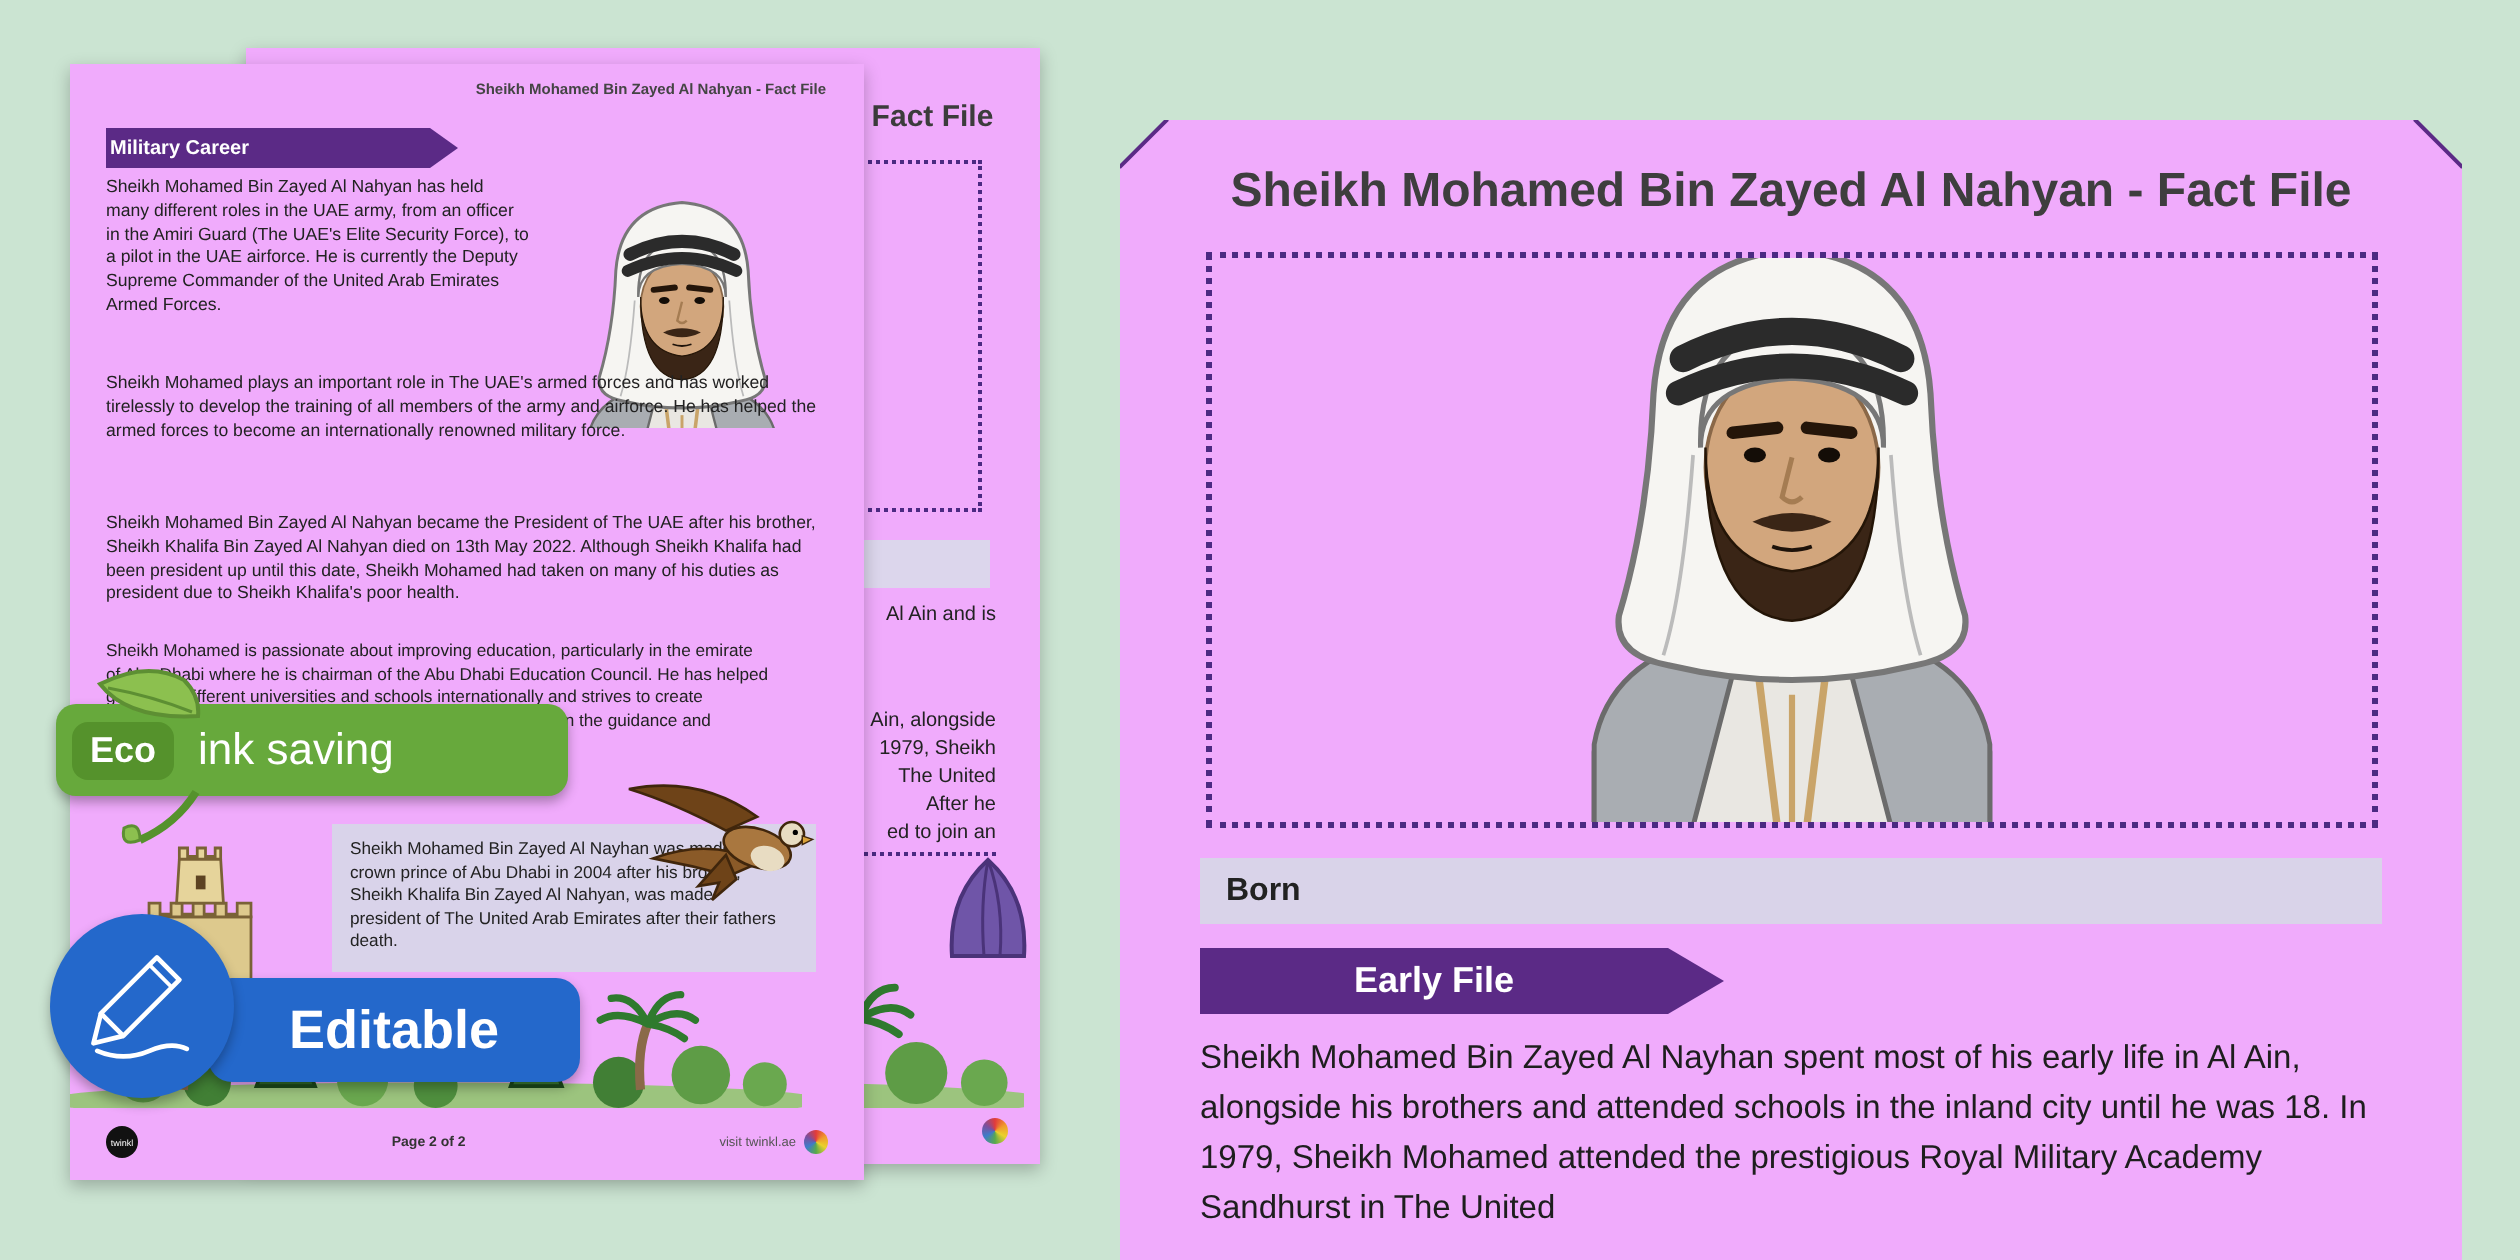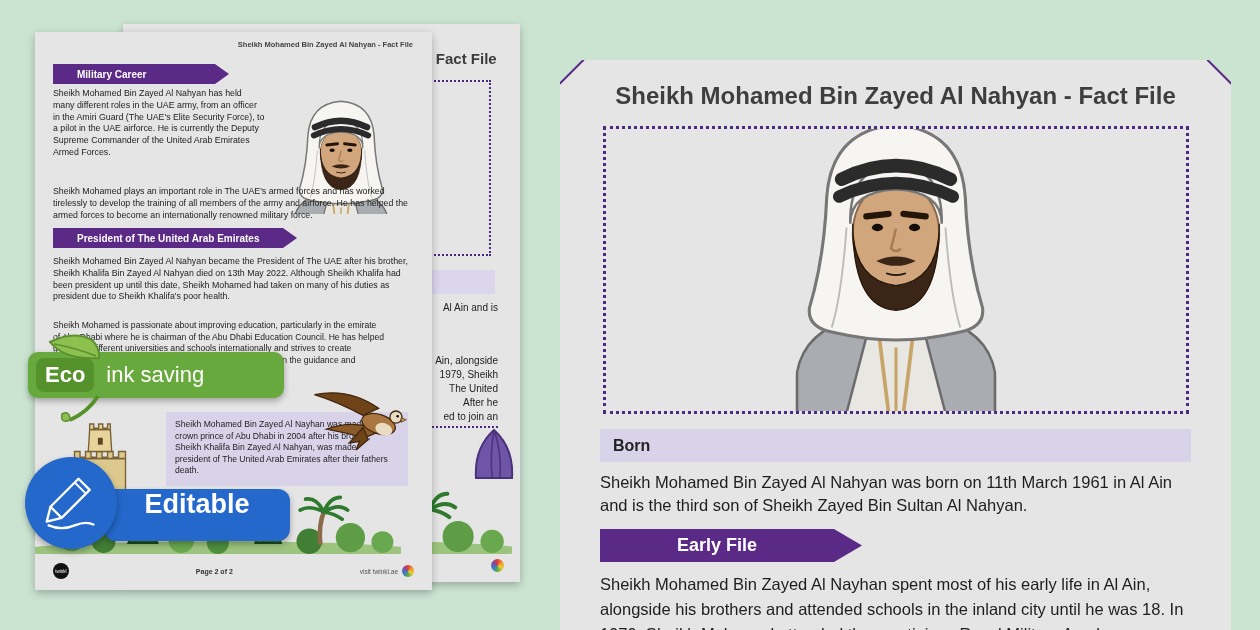--- a/index.html
+++ b/index.html
@@ -1,39 +1,39 @@
 <!DOCTYPE html>
 <html><head>
 <meta charset="utf-8">
 <title>Fact File Preview</title>
 <style>
   * { margin:0; padding:0; box-sizing:border-box; }
   body { font-family:"Liberation Sans", sans-serif; }
   .screen { position:relative; width:1260px; height:630px; overflow:hidden; background:#cbe4d2; }
 
-  .page { position:absolute; background:#e5e5e5; box-shadow:0 3px 8px rgba(0,0,0,.25); }
+  .page { position:absolute; background:#f0abfc; box-shadow:0 3px 8px rgba(0,0,0,.25); }
 
   
   .page-back { left:123px; top:24px; width:397px; height:558px; z-index:1; }
   .bp-title { position:absolute; top:26px; left:0; right:0; text-align:center; font-weight:bold; font-size:15px; color:#3c3c3c; white-space:nowrap; }
   .bp-dotted { position:absolute; left:24px; top:56px; width:344px; height:176px; border:2px dotted #4b2a82; }
   .bp-bornbar { position:absolute; left:24px; top:246px; width:348px; height:24px; background:#dcd6ec; display:flex; align-items:center; padding-left:8px; font-size:11px; font-weight:bold; color:#222; }
   .bp-born-frag { position:absolute; right:22px; top:278px; font-size:10px; color:#222;text-align:right; }
   .bp-frags { position:absolute; right:22px; top:330px; text-align:right; font-size:10px; line-height:14px; color:#222; }
   .bp-dotline { position:absolute; right:22px; top:402px; width:130px; border-top:2px dotted #4b2a82; }
   .bp-dome { position:absolute; right:4px; top:398px; width:44px; height:58px; }
   .bp-trees { position:absolute; left:0; right:0; bottom:28px; height:68px; }
   .bp-logo { position:absolute; right:16px; bottom:10px; width:13px; height:13px; border-radius:50%;
              background:conic-gradient(#e23b3b,#f09b2e,#ead12c,#58a94c,#3e7cc9,#7a4fa0,#e23b3b); }
 
   
   .page-front { left:35px; top:32px; width:397px; height:558px; z-index:2; }
   .fp-header { position:absolute; top:8px; right:19px; font-size:7.5px; font-weight:bold; color:#444; }
   .fp-body { position:absolute; left:18px; right:19px; top:32px; bottom:0; }
-  .ribbon { background:#5b2a86; color:#fff; font-weight:bold; display:flex; align-items:center; padding-left:24px;
+  .ribbon { background:#5b2a86; color:#fff; font-weight:bold; display:flex; align-items:center; padding-left:2px;
             clip-path:polygon(0 0, calc(100% - 14px) 0, 100% 50%, calc(100% - 14px) 100%, 0 100%);
             filter:drop-shadow(1px 1px 0 rgba(35,15,60,.75)); }
   .ribbon-sm { height:20px; font-size:10px; position:absolute; }
   .r-mil { left:0; top:0; width:176px; }
   .r-pres { left:0; top:164px; width:244px; }
   .fp-portrait { position:absolute; left:223px; top:30px; width:130px; height:120px; overflow:hidden; }
   .fp-p { position:absolute; font-size:8.8px; line-height:11.8px; color:#222; }
   .fp-p1 { left:0; top:24px; width:212px; }
   .fp-p2 { left:0; top:122px; width:358px; }
   .fp-p3 { left:0; top:192px; width:360px; }
@@ -62,28 +62,28 @@
   .pm-inner { padding:0 40px; }
   .pm-bornbar { margin-top:15px; height:33px; background:#d9d3e9; display:flex; align-items:center; padding-left:13px; font-size:16px; font-weight:bold; color:#222; }
   .pm-borntext { margin-top:9px; font-size:16.5px; line-height:23px; color:#1e1e1e; }
   .ribbon-lg { margin-top:12px; width:262px; height:33px; font-size:18px; justify-content:center; padding-left:0; padding-right:28px;
                clip-path:polygon(0 0, calc(100% - 28px) 0, 100% 50%, calc(100% - 28px) 100%, 0 100%); }
   .pm-earlytext { margin-top:10px; font-size:16.5px; line-height:25px; color:#1e1e1e; }
 
   
   .eco-badge { position:absolute; left:28px; top:352px; width:256px; height:46px; background:#67a93c; border-radius:10px;
                display:flex; align-items:center; z-index:10; box-shadow:0 3px 6px rgba(0,0,0,.3); }
-  .eco-chip { margin-left:8px; background:#55922c; border-radius:8px; padding:4px 9px; color:#fff; font-weight:bold; font-size:22px; }
+  .eco-chip { margin-left:8px; background:#55922c; border-radius:8px; padding:4px 9px; color:#fff; font-weight:bold; font-size:18px; }
   .eco-text { color:#fff; font-size:22px; margin-left:12px; }
   .eco-leaf-top { position:absolute; left:16px; top:-22px; width:60px; height:30px; }
   .eco-sprout { position:absolute; left:30px; bottom:-30px; width:60px; height:34px; }
   .editable-circle { position:absolute; left:25px; top:457px; width:92px; height:92px; border-radius:50%; background:#2468cb;
                      z-index:11; display:flex; align-items:center; justify-content:center; box-shadow:0 3px 6px rgba(0,0,0,.3); }
   .editable-pill { position:absolute; left:104px; top:489px; width:186px; height:52px; background:#2468cb; border-radius:12px;
-                   z-index:10; color:#fff; font-size:27px; font-weight:bold; display:flex; align-items:flex-start; justify-content:center;
+                   z-index:10; color:#fff; font-size:27px; font-weight:bold; display:flex; align-items:center; justify-content:center;
                    box-shadow:0 3px 6px rgba(0,0,0,.3); }
   .hidden-defs { position:absolute; width:0; height:0; }
 </style>
 </head>
 <body>
 
 <svg class="hidden-defs" aria-hidden="true">
   <defs>
     <g id="portrait-art">
       <path d="M30,245 L30,215 Q35,180 75,168 L145,168 Q185,180 190,215 L190,245 Z" fill="#e9e7e2" stroke="#6b6b6b" stroke-width="2"></path>
@@ -156,21 +156,20 @@
     <div class="fp-header">Sheikh Mohamed Bin Zayed Al Nahyan - Fact File</div>
     <div class="fp-body">
       <div class="ribbon ribbon-sm r-mil">Military Career</div>
       <div class="fp-portrait">
         <svg viewBox="0 0 220 245" width="130" height="145">
             <use href="#portrait-art"></use>
           </svg>
       </div>
       <p class="fp-p fp-p1">Sheikh Mohamed Bin Zayed Al Nahyan has held many different roles in the UAE army, from an officer in the Amiri Guard (The UAE's Elite Security Force), to a pilot in the UAE airforce. He is currently the Deputy Supreme Commander of the United Arab Emirates Armed Forces.</p>
       <p class="fp-p fp-p2">Sheikh Mohamed plays an important role in The UAE's armed forces and has worked tirelessly to develop the training of all members of the army and airforce. He has helped the armed forces to become an internationally renowned military force.</p>
-      <div class="ribbon ribbon-sm r-pres">President of The United Arab Emirates</div>
       <p class="fp-p fp-p3">Sheikh Mohamed Bin Zayed Al Nahyan became the President of The UAE after his brother, Sheikh Khalifa Bin Zayed Al Nahyan died on 13th May 2022. Although Sheikh Khalifa had been president up until this date, Sheikh Mohamed had taken on many of his duties as president due to Sheikh Khalifa's poor health.</p>
       <p class="fp-p fp-p4">Sheikh Mohamed is passionate about improving education, particularly in the emirate
 of Abu Dhabi where he is chairman of the Abu Dhabi Education Council. He has helped
 grants for different universities and schools internationally and strives to create
 a high standard of learning for all students and is dedicated in the guidance and
 support of education at all of the people within</p>
       <div class="fp-crownbox">Sheikh Mohamed Bin Zayed Al Nayhan was made the crown prince of Abu Dhabi in 2004 after his brother, Sheikh Khalifa Bin Zayed Al Nahyan, was made president of The United Arab Emirates after their fathers death.</div>
       <svg class="fp-fort" viewBox="0 0 90 110">
         <path d="M8,108 L8,60 L82,60 L82,108 Z" fill="#ddc98d" stroke="#7a6236" stroke-width="2"></path>
         <path d="M8,60 L8,50 L16,50 L16,58 L24,58 L24,50 L32,50 L32,58 L40,58 L40,50 L48,50 L48,58 L56,58 L56,50 L64,50 L64,58 L72,58 L72,50 L82,50 L82,60 Z" fill="#ddc98d" stroke="#7a6236" stroke-width="2"></path>
@@ -205,21 +204,20 @@
     <div class="corner-bar c-tl"></div>
     <div class="corner-bar c-tr"></div>
     <div class="pm-title">Sheikh Mohamed Bin Zayed Al Nahyan - Fact File</div>
     <div class="pm-dotted">
       <svg class="pm-portrait" viewBox="0 0 220 245">
           <use href="#portrait-art"></use>
         </svg>
     </div>
     <div class="pm-inner">
       <div class="pm-bornbar">Born</div>
-      <p class="pm-borntext">Sheikh Mohamed Bin Zayed Al Nahyan was born on 11th March 1961 in Al Ain and is the third son of Sheikh Zayed Bin Sultan Al Nahyan.</p>
       <div class="ribbon ribbon-lg">Early File</div>
       <p class="pm-earlytext">Sheikh Mohamed Bin Zayed Al Nayhan spent most of his early life in Al Ain, alongside his brothers and attended schools in the inland city until he was 18. In 1979, Sheikh Mohamed attended the prestigious Royal Military Academy Sandhurst in The United</p>
     </div>
   </div>
 
   <div class="eco-badge">
     <svg class="eco-leaf-top" viewBox="0 0 60 30">
       <path d="M55,28 Q20,30 6,12 Q30,0 48,10 Q56,18 55,28 Z" fill="#8cc04f" stroke="#5d8f33" stroke-width="2"></path>
       <path d="M10,14 Q32,18 52,26" stroke="#5d8f33" stroke-width="1.5" fill="none"></path>
     </svg>

